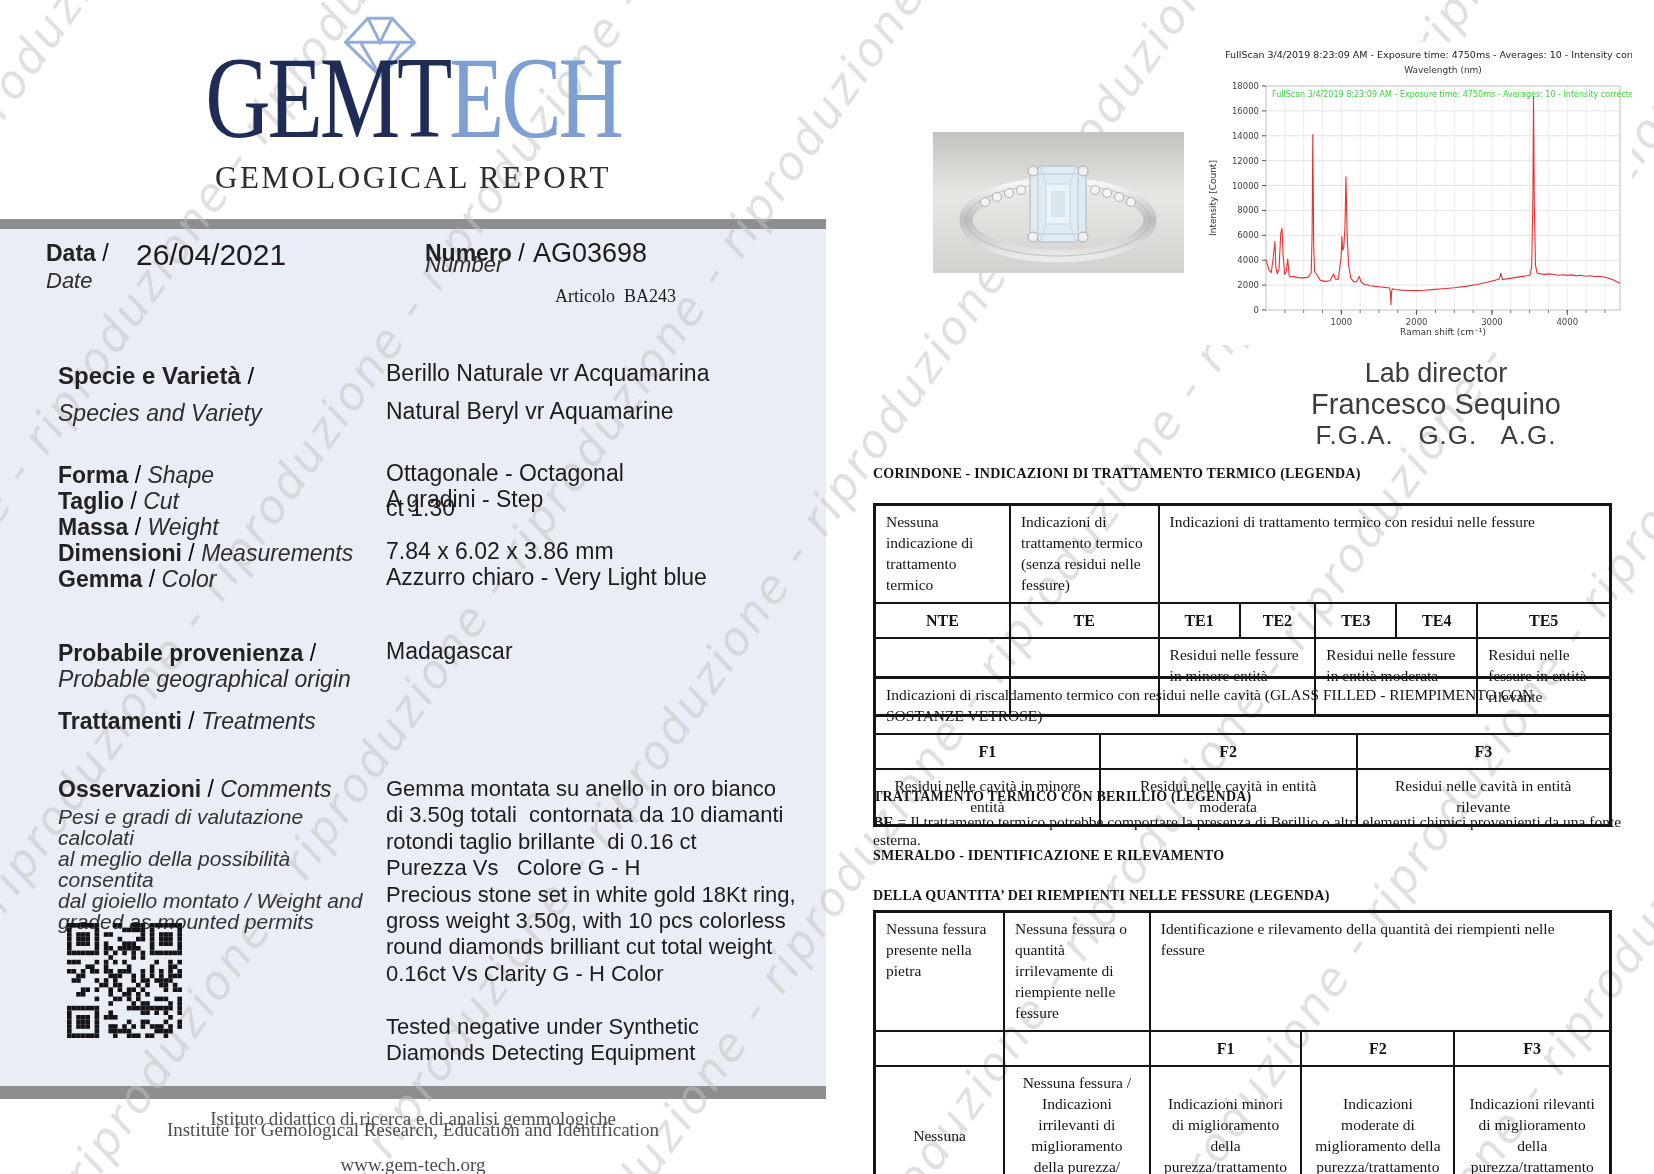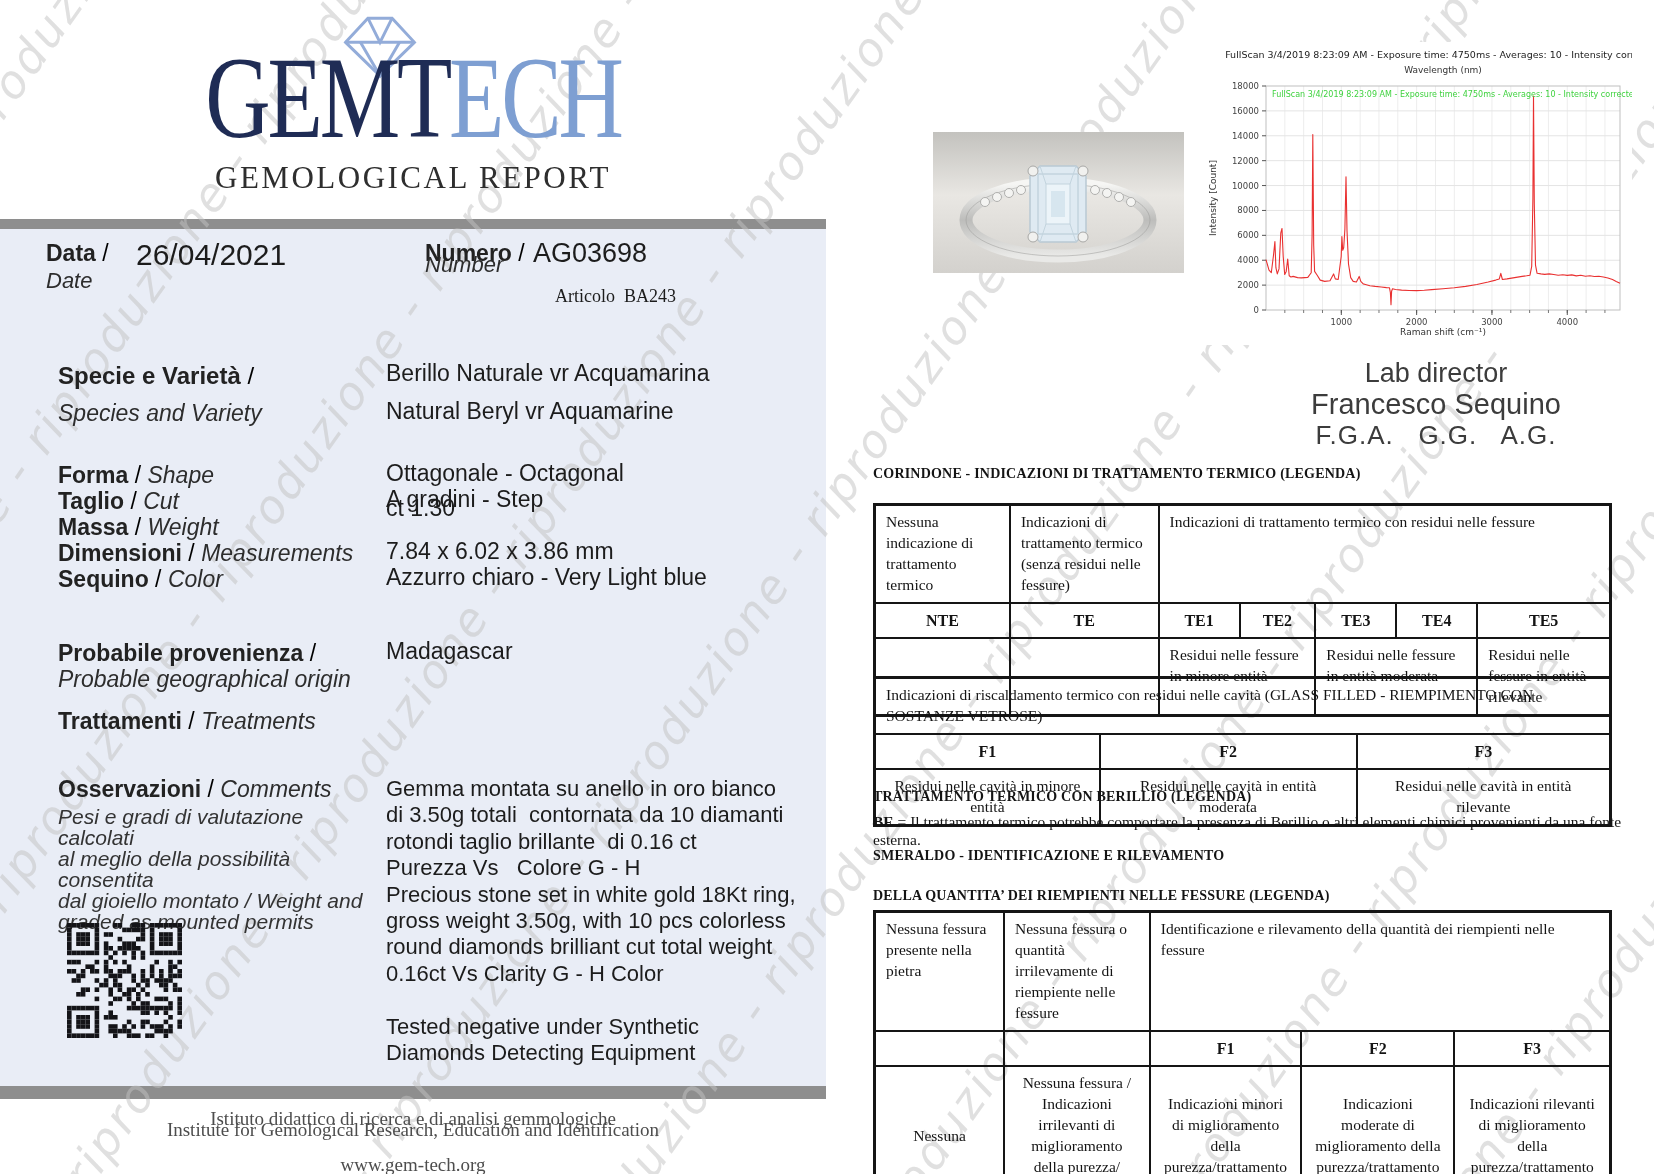--- a/index.html
+++ b/index.html
@@ -101,21 +101,21 @@
   <div class="abs z2 val f24" style="left:386px;top:398px;">Natural Beryl vr Aquamarine</div>
 
   <div class="abs z2 f23" style="left:58px;top:462px;"><span class="lab-it">Forma</span><span> / </span><span class="lab-en">Shape</span></div>
   <div class="abs z2 val" style="left:386px;top:460px;">Ottagonale - Octagonal</div>
   <div class="abs z2 f23" style="left:58px;top:488px;"><span class="lab-it">Taglio</span><span> / </span><span class="lab-en">Cut</span></div>
   <div class="abs z2 val" style="left:386px;top:486px;">A gradini - Step</div>
   <div class="abs z2 f23" style="left:58px;top:514px;"><span class="lab-it">Massa</span><span> / </span><span class="lab-en">Weight</span></div>
   <div class="abs z2 val" style="left:386px;top:495px;">ct 1.30</div>
   <div class="abs z2 f23" style="left:58px;top:540px;"><span class="lab-it">Dimensioni</span><span> / </span><span class="lab-en">Measurements</span></div>
   <div class="abs z2 val" style="left:386px;top:538px;">7.84 x 6.02 x 3.86 mm</div>
-  <div class="abs z2 f23" style="left:58px;top:566px;"><span class="lab-it">Sequino</span><span> / </span><span class="lab-en">Color</span></div>
+  <div class="abs z2 f23" style="left:58px;top:566px;"><span class="lab-it">Gemma</span><span> / </span><span class="lab-en">Color</span></div>
   <div class="abs z2 val" style="left:386px;top:564px;">Azzurro chiaro - Very Light blue</div>
 
   <div class="abs z2 f23" style="left:58px;top:640px;"><span class="lab-it">Probabile provenienza</span><span> / </span></div>
   <div class="abs z2 lab-en f23" style="left:58px;top:666px;">Probable geographical origin</div>
   <div class="abs z2 val" style="left:386px;top:638px;">Madagascar</div>
 
   <div class="abs z2 f23" style="left:58px;top:708px;"><span class="lab-it">Trattamenti</span><span> / </span><span class="lab-en">Treatments</span></div>
 
   <div class="abs z2 f23" style="left:58px;top:776px;"><span class="lab-it">Osservazioni</span><span> / </span><span class="lab-en">Comments</span></div>
   <div class="abs z2" style="left:386px;top:776px;width:420px;">

